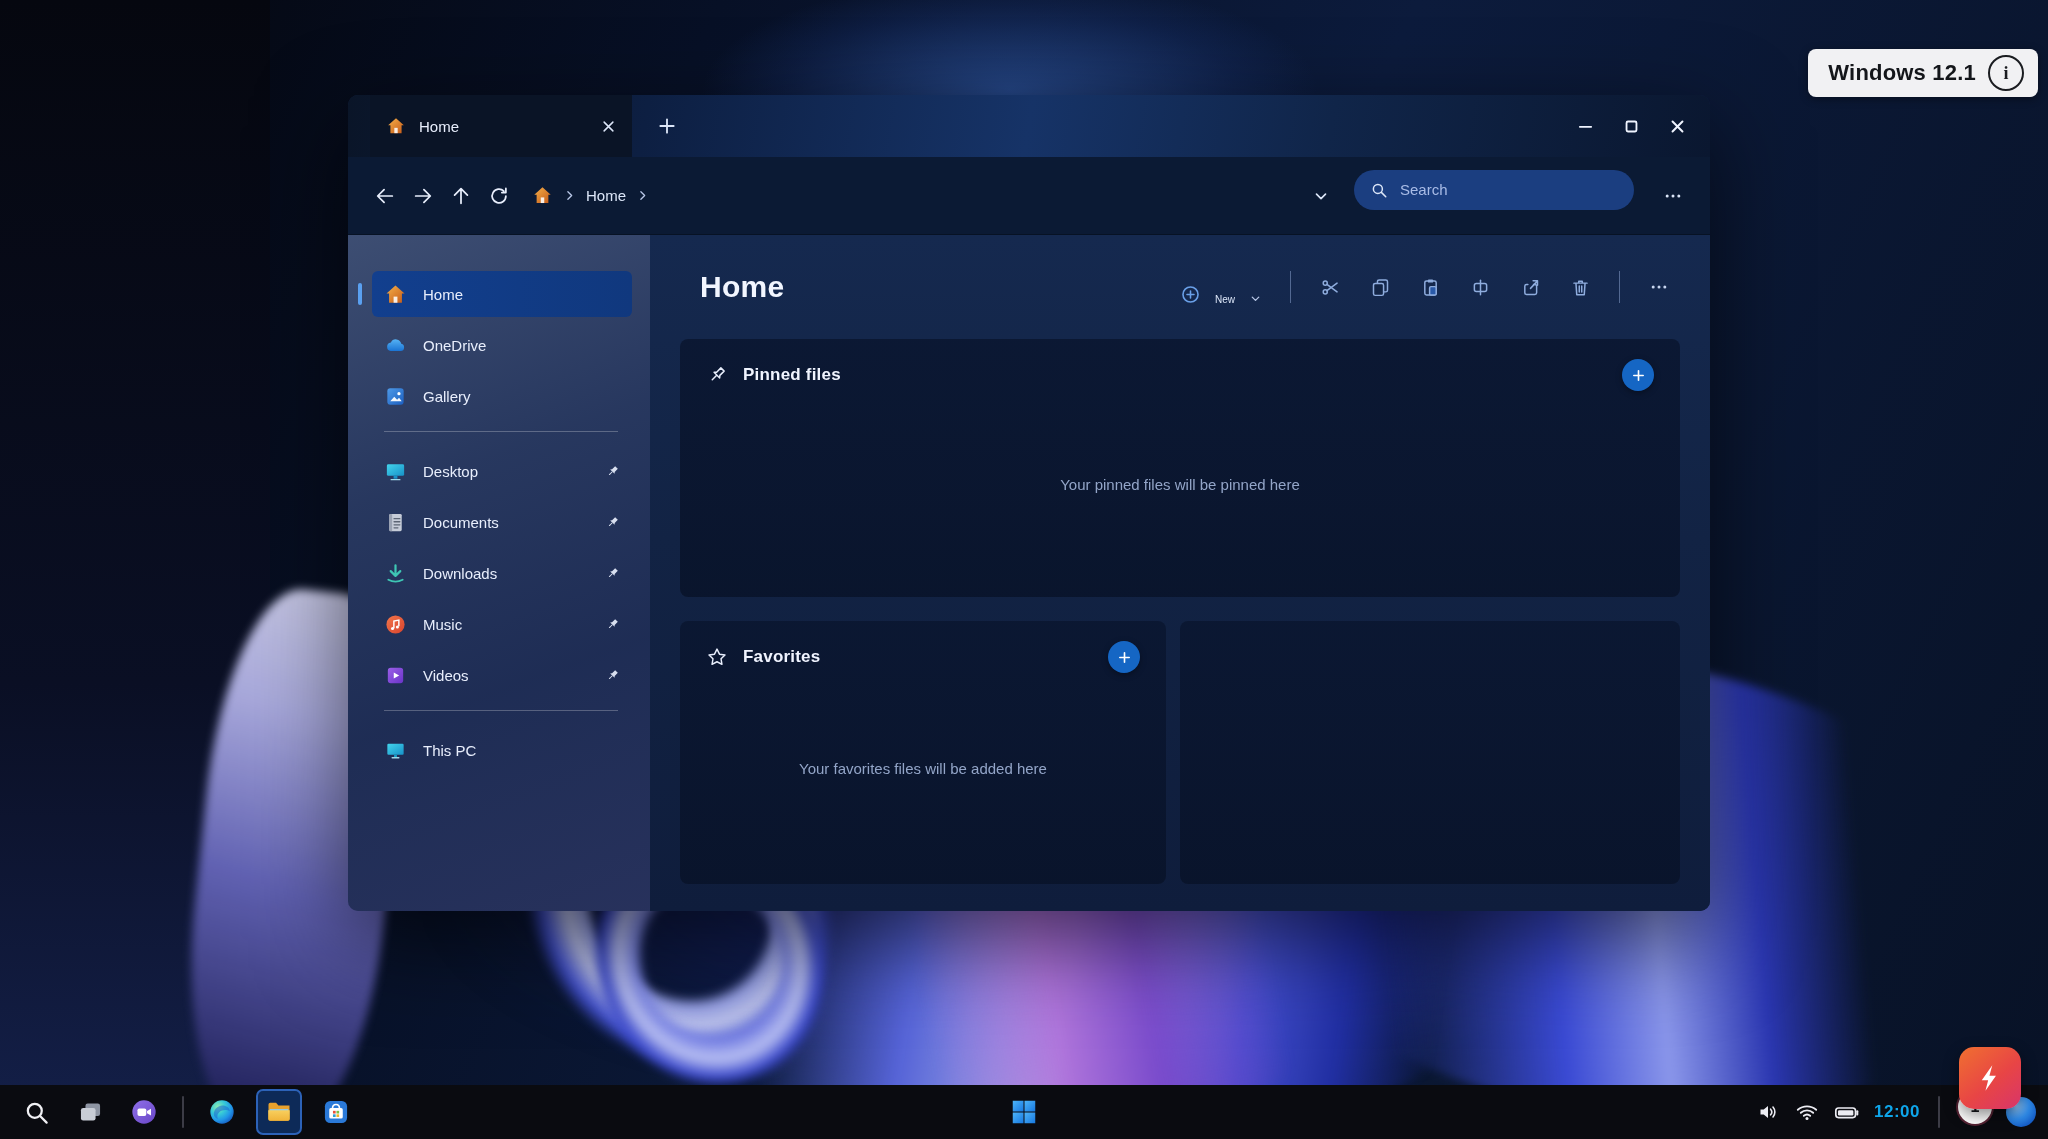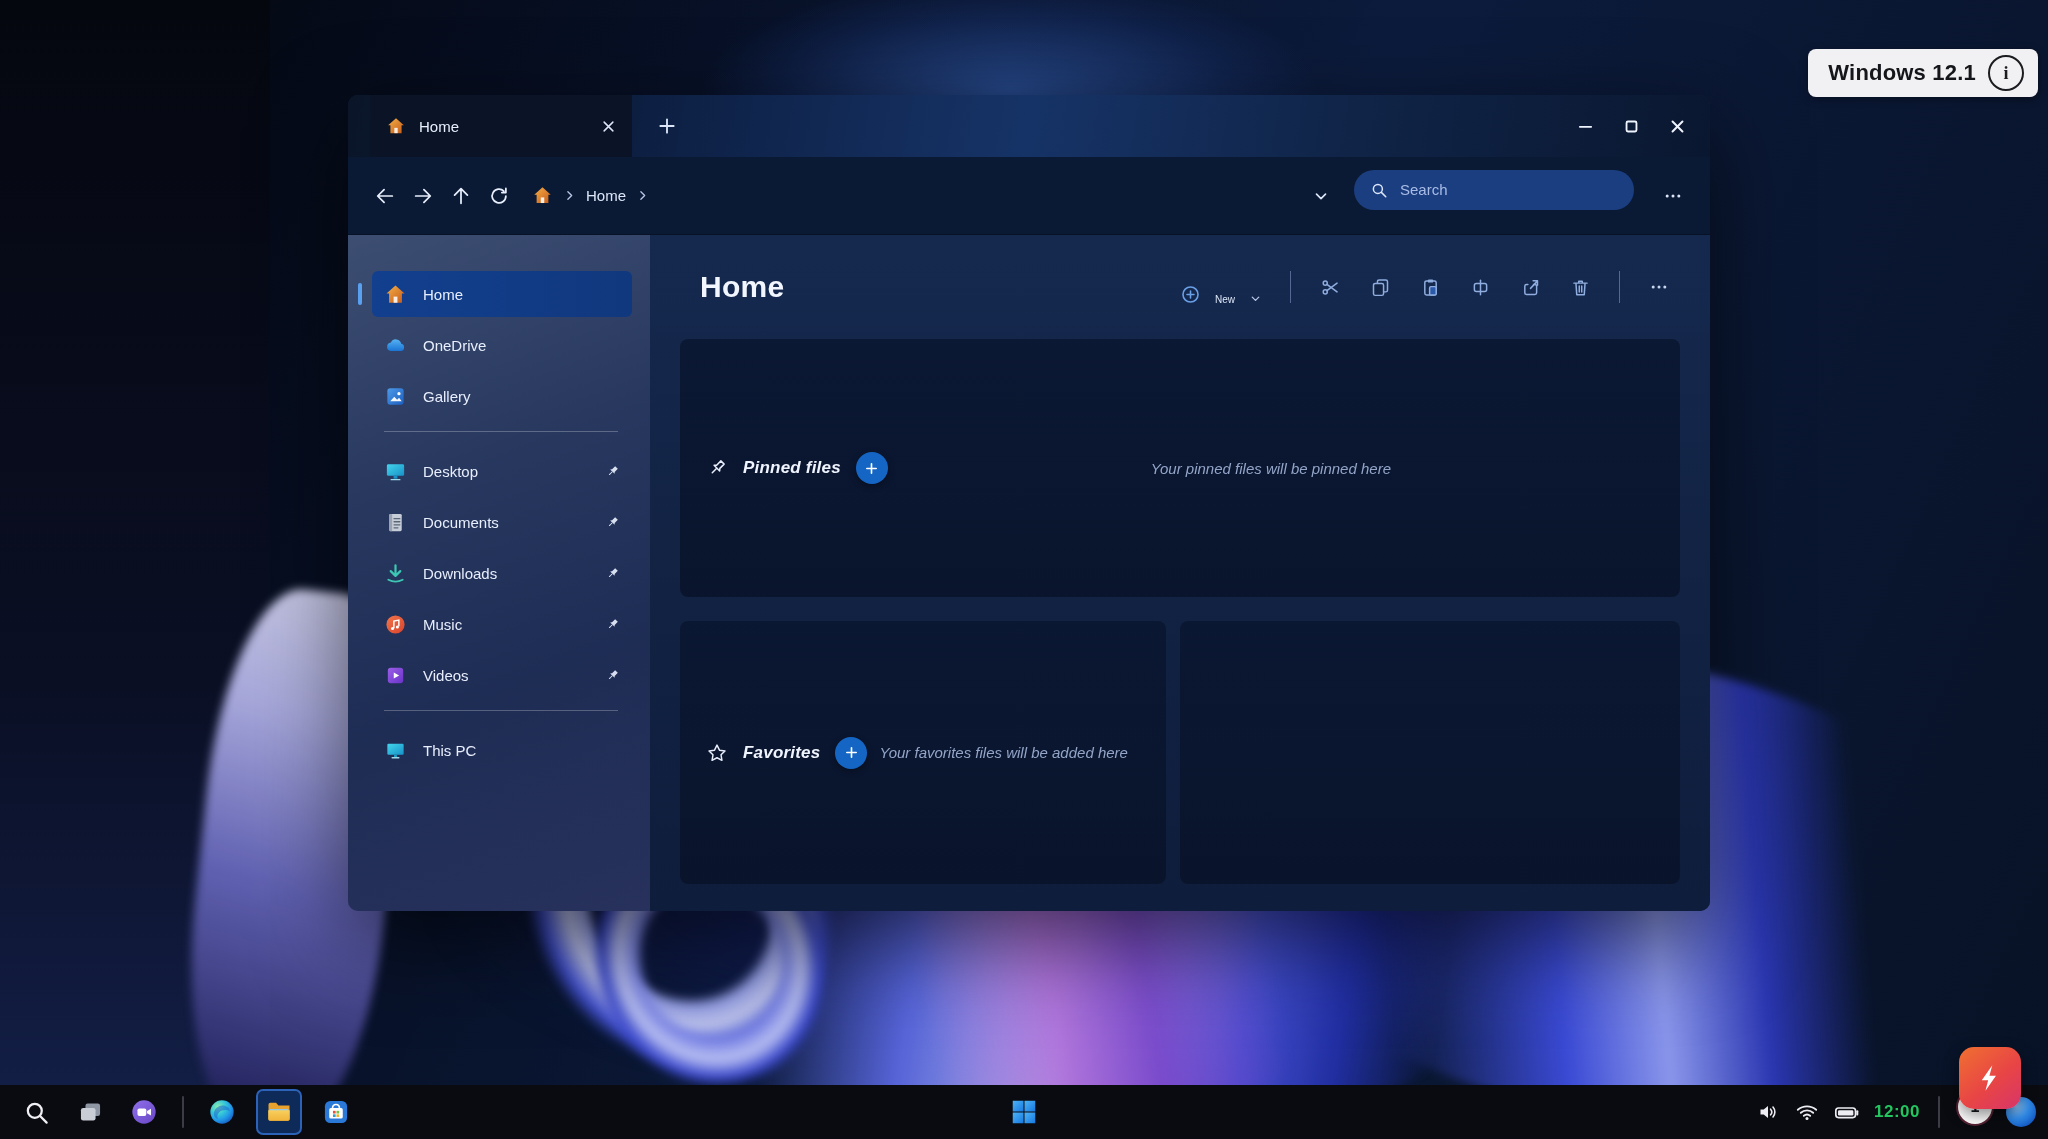--- a/index.html
+++ b/index.html
@@ -76,40 +76,40 @@
   .main{flex:1;display:flex;flex-direction:column;box-sizing:border-box;padding:0 30px;border-radius:0 0 10px 0;
     background:linear-gradient(180deg,#15294f 0%,#122344 45%,#0f1d3c 100%);}
   .main-header{height:104px;display:flex;align-items:center;}
   .main-title{font-size:30px;font-weight:700;color:#f2f6ff;letter-spacing:.3px;margin-left:20px;}
   .toolbar{margin-left:auto;display:flex;align-items:center;gap:8px;}
   .tool-btn{width:42px;height:36px;display:grid;place-items:center;border-radius:5px;}
   .new-btn{display:flex;align-items:flex-end;gap:14px;height:36px;padding:0 10px;border-radius:5px;color:#dce6f8;font-size:10px;}
   .tb-sep{width:1px;height:32px;background:rgba(160,185,230,.45);margin:0 10px;}
 
   .card{background:linear-gradient(180deg,rgba(10,22,48,.88),rgba(8,18,40,.82));border-radius:8px;
-    padding:20px 26px;box-sizing:border-box;display:flex;flex-direction:row;font-style:italic;}
+    padding:20px 26px;box-sizing:border-box;display:flex;flex-direction:column;}
   .card-head{display:flex;align-items:center;gap:15px;color:#f0f4ff;}
   .card-title{font-size:17px;font-weight:700;letter-spacing:.2px;}
   .add-btn{margin-left:auto;width:32px;height:32px;border-radius:50%;background:#1566c4;display:grid;place-items:center;
     box-shadow:0 2px 6px rgba(0,0,0,.35);}
   .card-empty{flex:1;display:grid;place-items:center;color:#93a5c8;font-size:15px;}
   .pinned-card{height:258px;margin-bottom:24px;width:100%;}
   .cards-row{display:flex;gap:14px;}
   .fav-card{width:486px;height:263px;}
   .recent-card{flex:1;height:263px;}
 
   
   .taskbar{position:absolute;left:0;bottom:0;width:2048px;height:54px;background:#0a0b10;z-index:50;}
   .tb-left{position:absolute;left:16px;top:0;height:54px;display:flex;align-items:center;gap:14px;}
   .tb-ic{width:40px;height:44px;display:grid;place-items:center;border-radius:6px;}
   .tb-div{width:2px;height:32px;background:#3c3c46;border-radius:1px;margin:0 4px;}
   .tb-active{width:46px;height:46px;background:#0d2a58;border:2px solid #2c62b8;border-radius:7px;box-sizing:border-box;}
   .tb-center{position:absolute;left:50%;top:0;height:54px;transform:translateX(-50%);display:grid;place-items:center;}
   .tb-right{position:absolute;right:12px;top:0;height:54px;display:flex;align-items:center;gap:14px;z-index:70;}
-  .clock{font-size:17px;font-weight:700;color:#22c55e;letter-spacing:.5px;}
+  .clock{font-size:17px;font-weight:700;color:#0ea5e9;letter-spacing:.5px;}
   .badge1{width:34px;height:34px;border-radius:50%;background:#fff;display:grid;place-items:center;
     font-size:16px;font-weight:700;color:#17181c;margin-top:-10px;box-shadow:0 0 0 2px rgba(232,80,120,.35);}
   .blue-orb{width:30px;height:30px;border-radius:50%;
     background:radial-gradient(circle at 34% 30%,#8ec6fa 0%,#2f8ae8 45%,#1256c0 80%,#0a3a90 100%);}
   .flash{position:absolute;right:27px;bottom:30px;width:62px;height:62px;border-radius:15px;z-index:60;
     background:linear-gradient(140deg,#f07030 0%,#e84545 55%,#d8356a 100%);display:grid;place-items:center;
     box-shadow:0 6px 16px rgba(0,0,0,.45);}
 </style>
 </head>
 <body>

